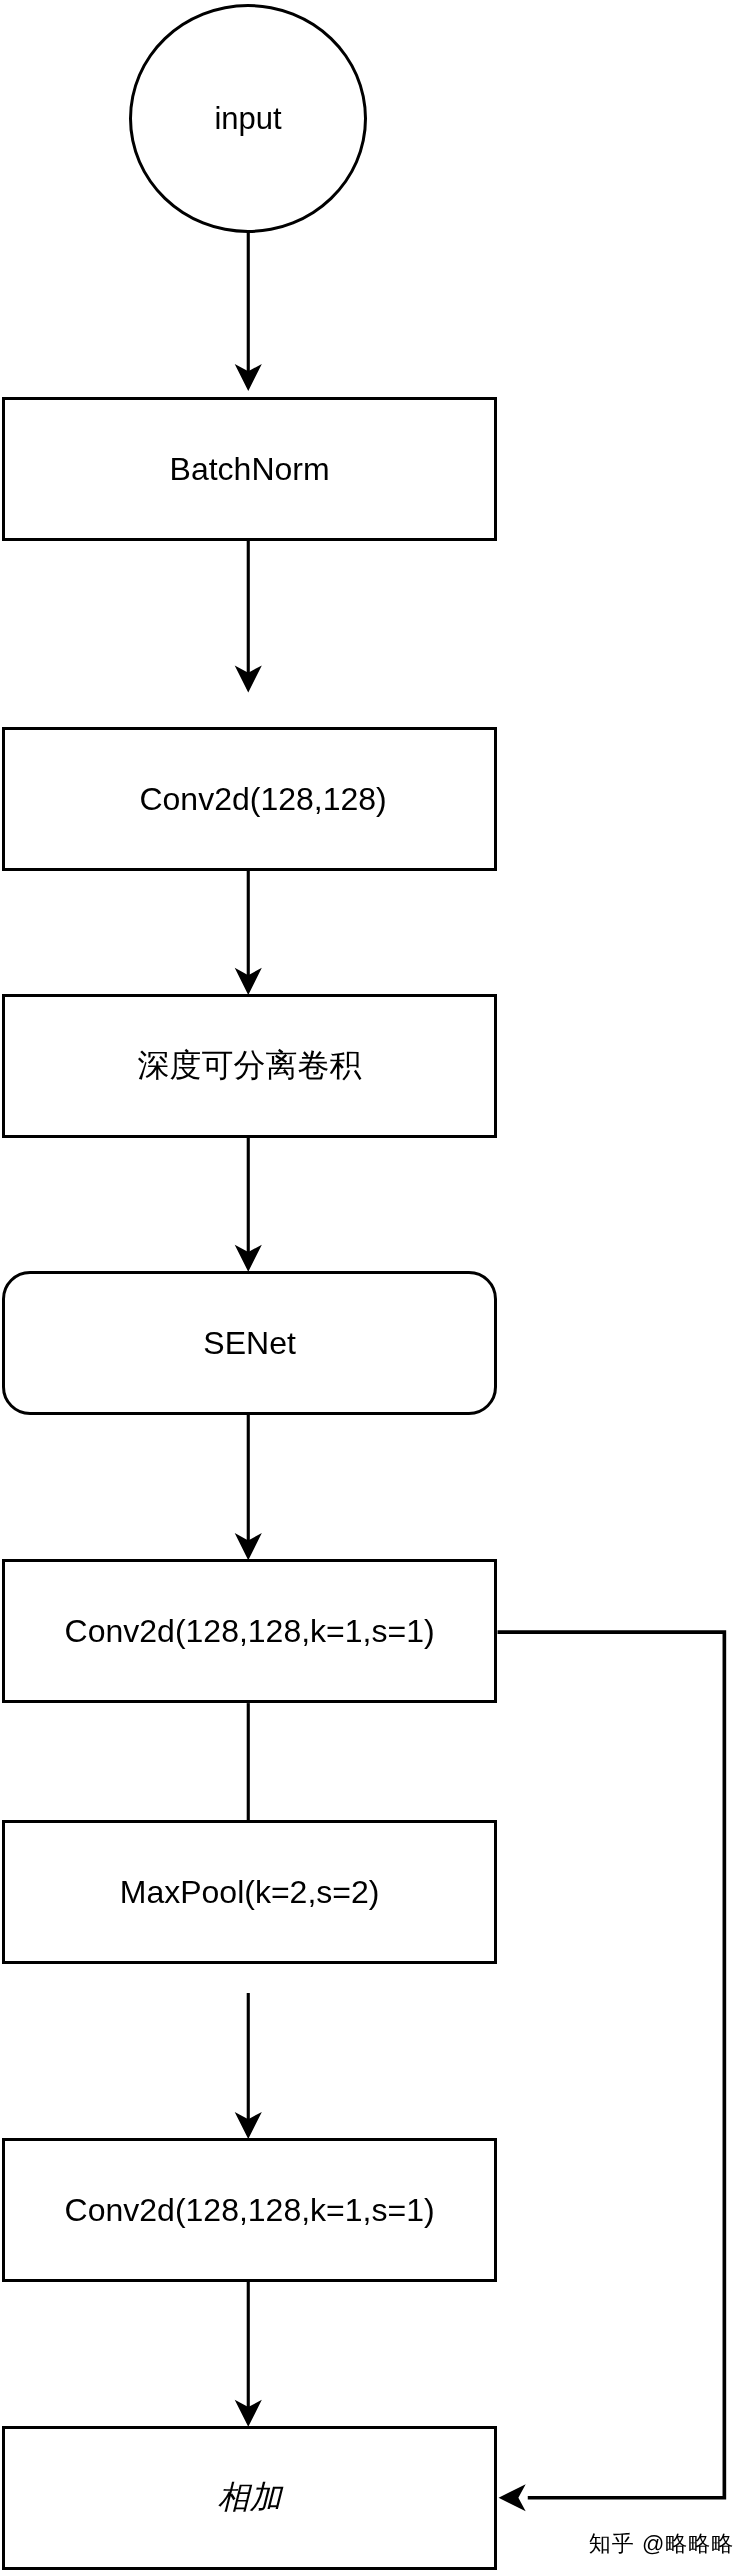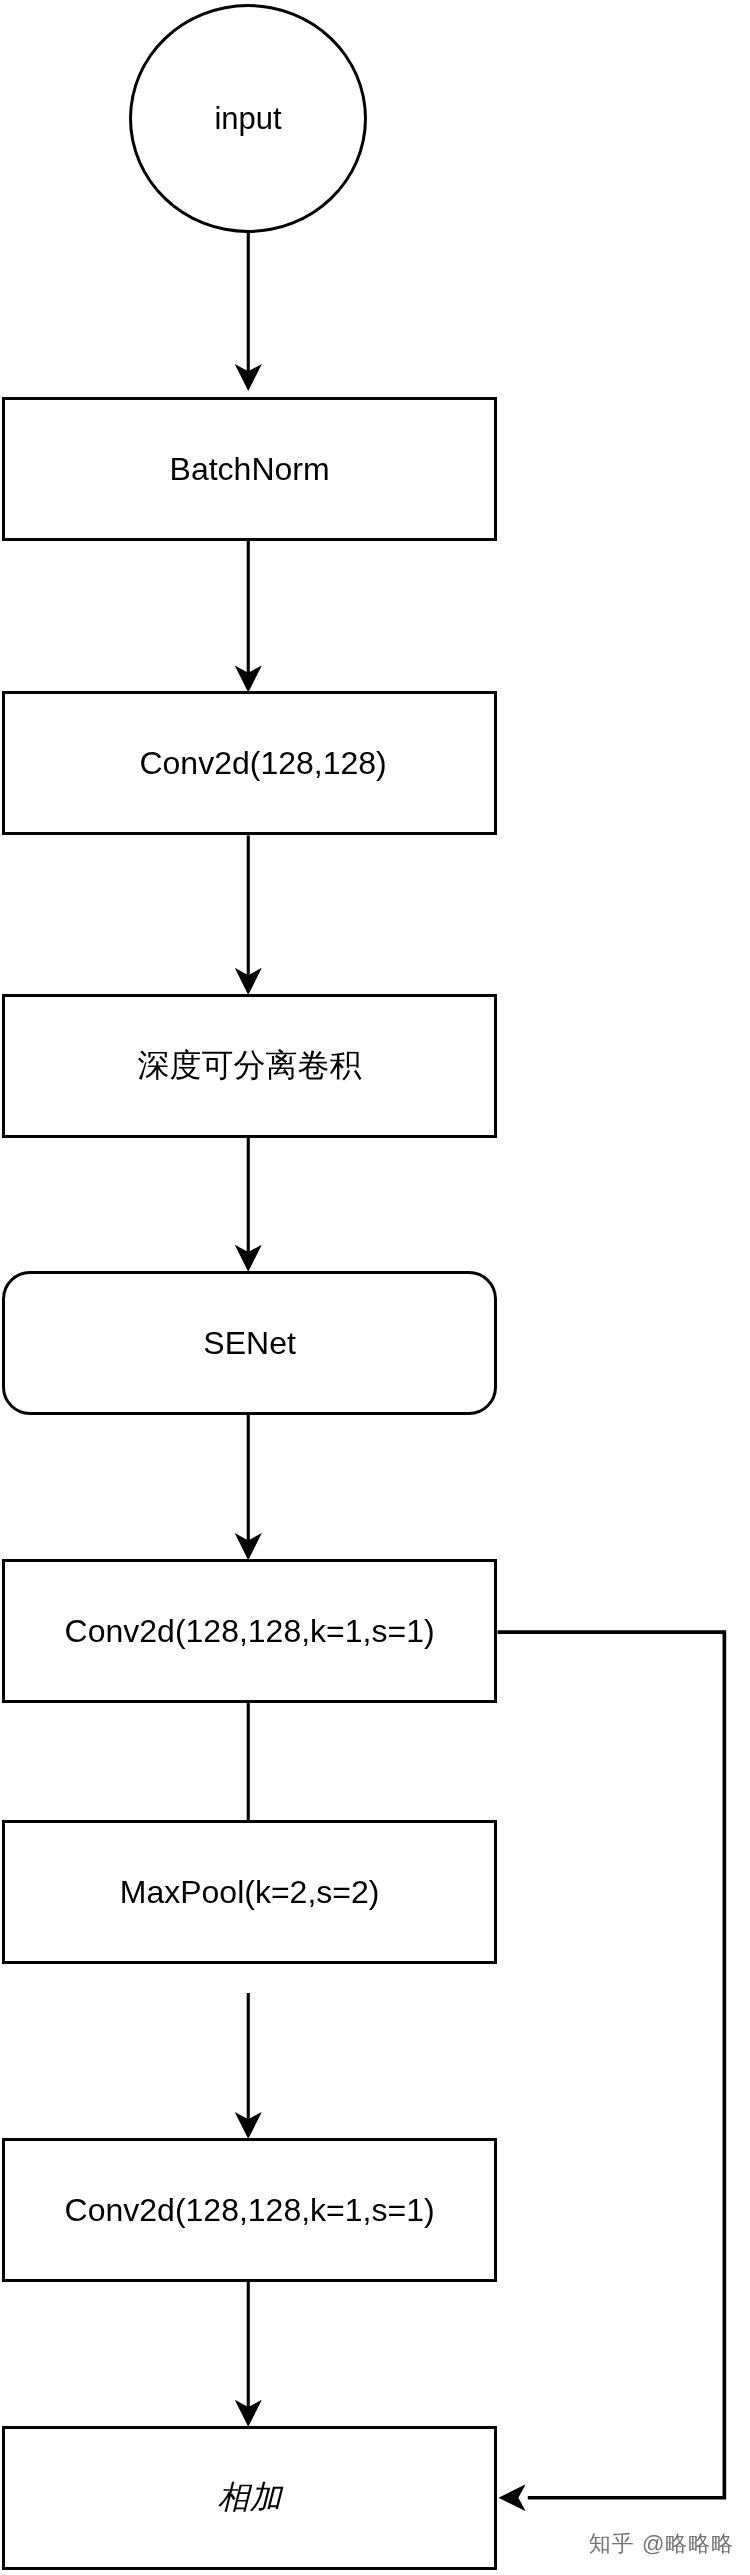--- a/index.html
+++ b/index.html
@@ -51,34 +51,34 @@
     box-sizing: border-box;
     background: #ffffff;
     display: flex;
     align-items: center;
     justify-content: center;
     text-align: center;
     font-size: 32px;
     white-space: nowrap;
   }
   .node-box.b1 { top: 390px; margin-top: 7px; }
-  .node-box.b2 { top: 691px; padding-left: 27px; }
+  .node-box.b2 { top: 727px; padding-left: 27px; }
   .node-box.b3 { top: 994px; }
   .node-box.b4 { top: 1271px; border-radius: 28px; }
   .node-box.b5 { top: 1559px; }
   .node-box.b6 { top: 1820px; }
   .node-box.b7 { top: 2138px; }
   .node-box.b8 { top: 2426px; font-style: italic; }
   .watermark {
     position: absolute;
     right: 16.7px;
     bottom: 16.7px;
     font-size: 22px;
     letter-spacing: 1px;
-    color: #737373;
+    color: #000000;
     white-space: nowrap;
   }
 </style>
 </head>
 <body>
 
 <div id="canvas">
 
   <svg id="connector-layer" viewBox="0 0 1440 4940" xmlns="http://www.w3.org/2000/svg">
     <g stroke="#000000" stroke-width="6" fill="none">

